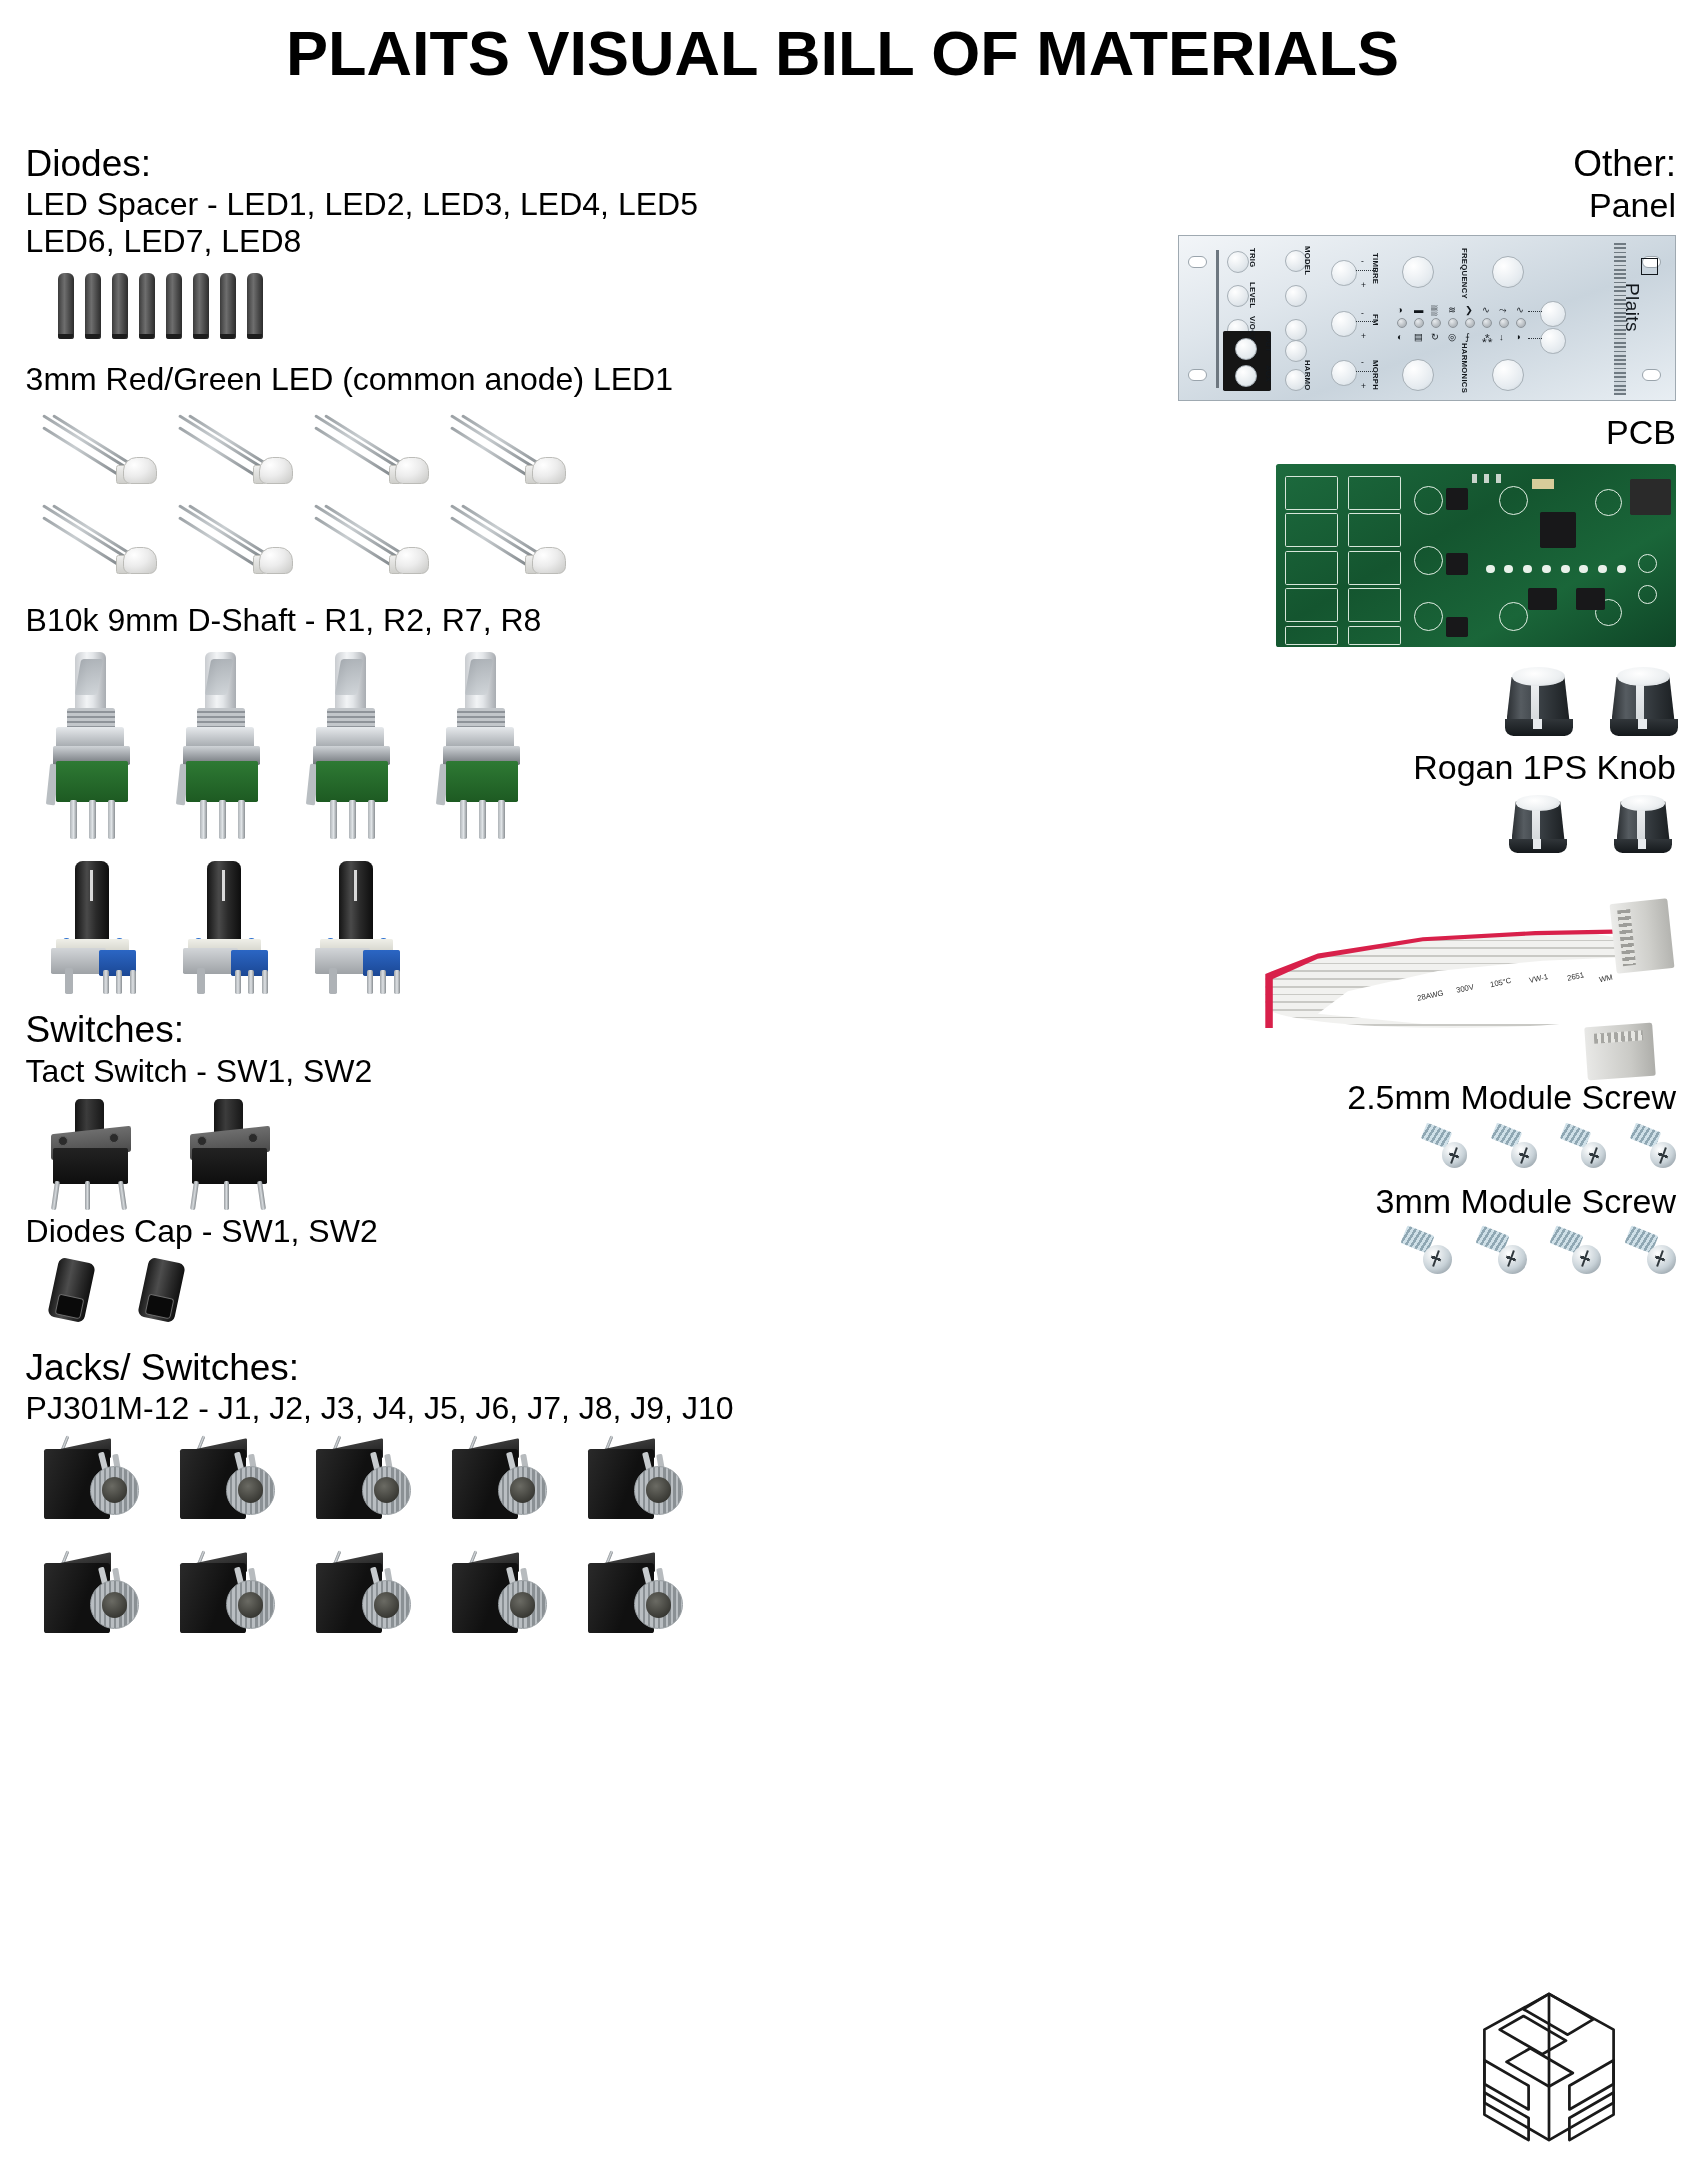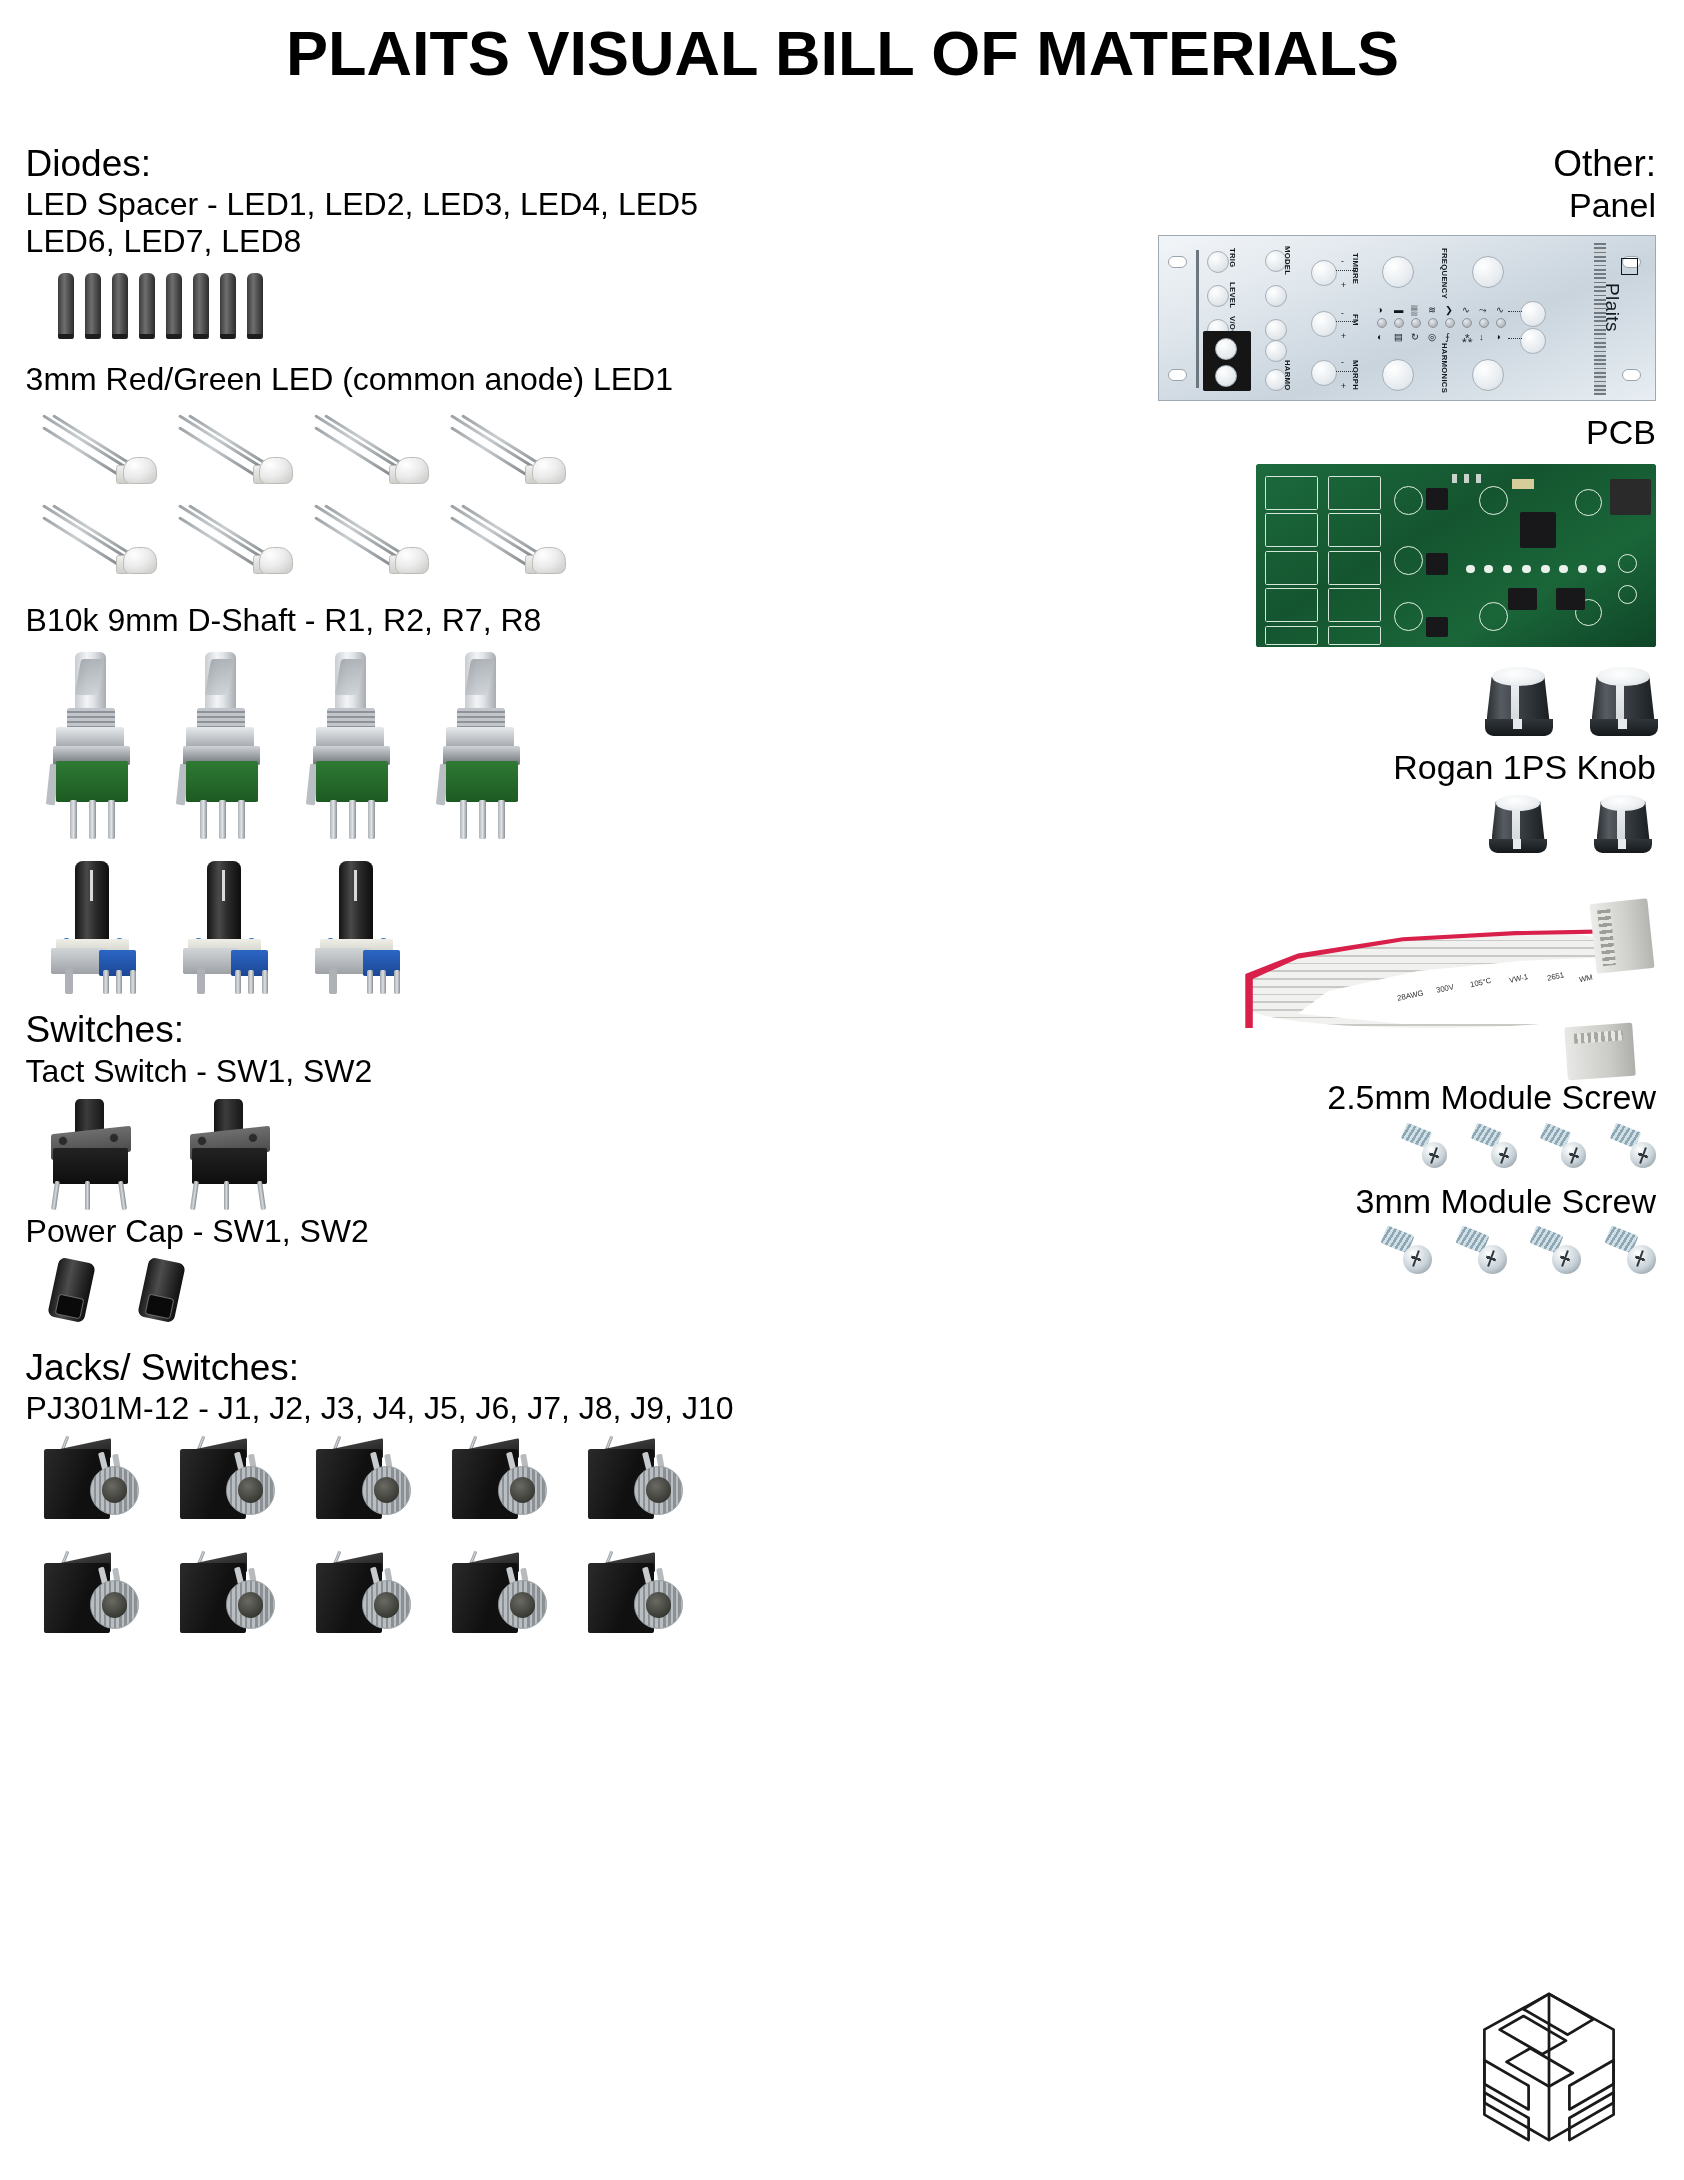--- a/index.html
+++ b/index.html
@@ -16,21 +16,21 @@
   
   .title {
     position:absolute; top:22px; left:0; width:1685px;
     text-align:center;
     font-size:63px; font-weight:700; letter-spacing:0px;
     line-height:1;
   }
 
   
   .col-left { position:absolute; left:25.6px; top:143px; width:767px; }
-  .col-right{ position:absolute; right:29px; top:143px; width:528px; text-align:right; }
+  .col-right{ position:absolute; right:9px; top:143px; width:528px; text-align:right; }
 
   .hdr { font-size:37px; line-height:1.12; margin:0 0 1.7px 0; white-space:nowrap;}
   .sub { font-size:32px; line-height:1.14; margin:0; white-space:nowrap;}
   .lbl-r { font-size:34px; line-height:1.14; margin:0; white-space:nowrap; }
 
   
   .spacers { display:flex; gap:11px; margin:13.6px 0 0 32px; }
   .spacer {
     width:16px; height:66px; border-radius:6px 6px 2.6px 2.6px;
     background:linear-gradient(90deg,#3b3b3b 0%,#585858 22%,#6e6e6e 40%,#4a4a4a 72%,#2c2c2c 100%);
@@ -556,21 +556,21 @@
               <span class="lead l1"></span>
               <span class="lead l2"></span>
               <span class="lead l3"></span>
             </div>
         </div>
       </div>
 
       <div class="gap-s"></div>
 
       <div>
-        <div class="sub">Power Cap - SW1, SW2</div>
+        <div class="sub">Diodes Cap - SW1, SW2</div>
         <div class="caprow">
           <div class="cap">
               <span class="c"></span>
             </div>
           <div class="cap">
               <span class="c"></span>
             </div>
         </div>
       </div>
     </div>

